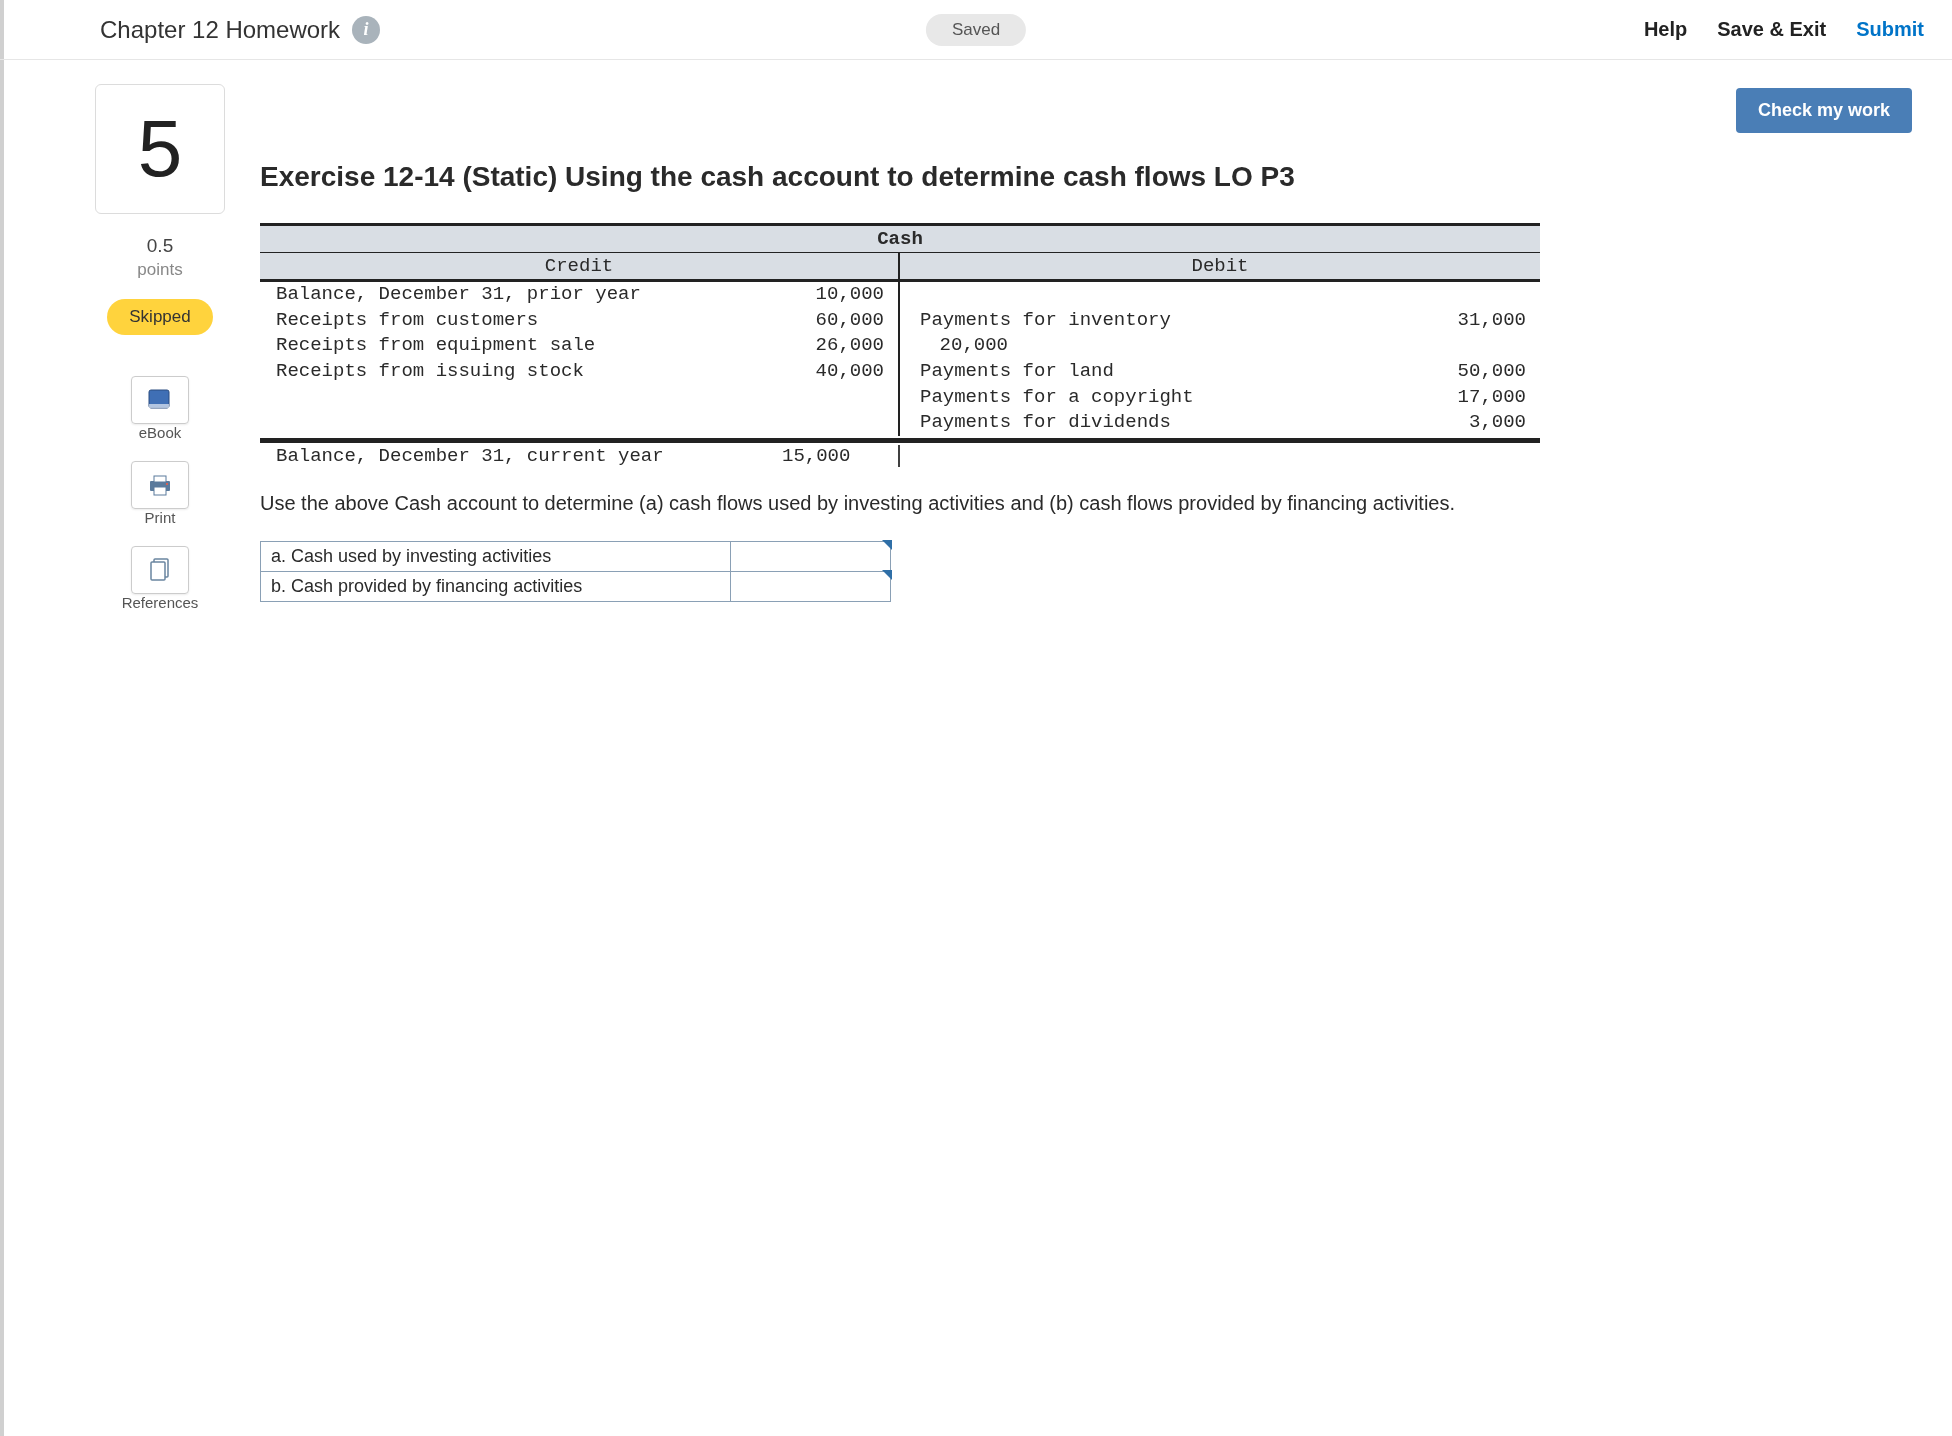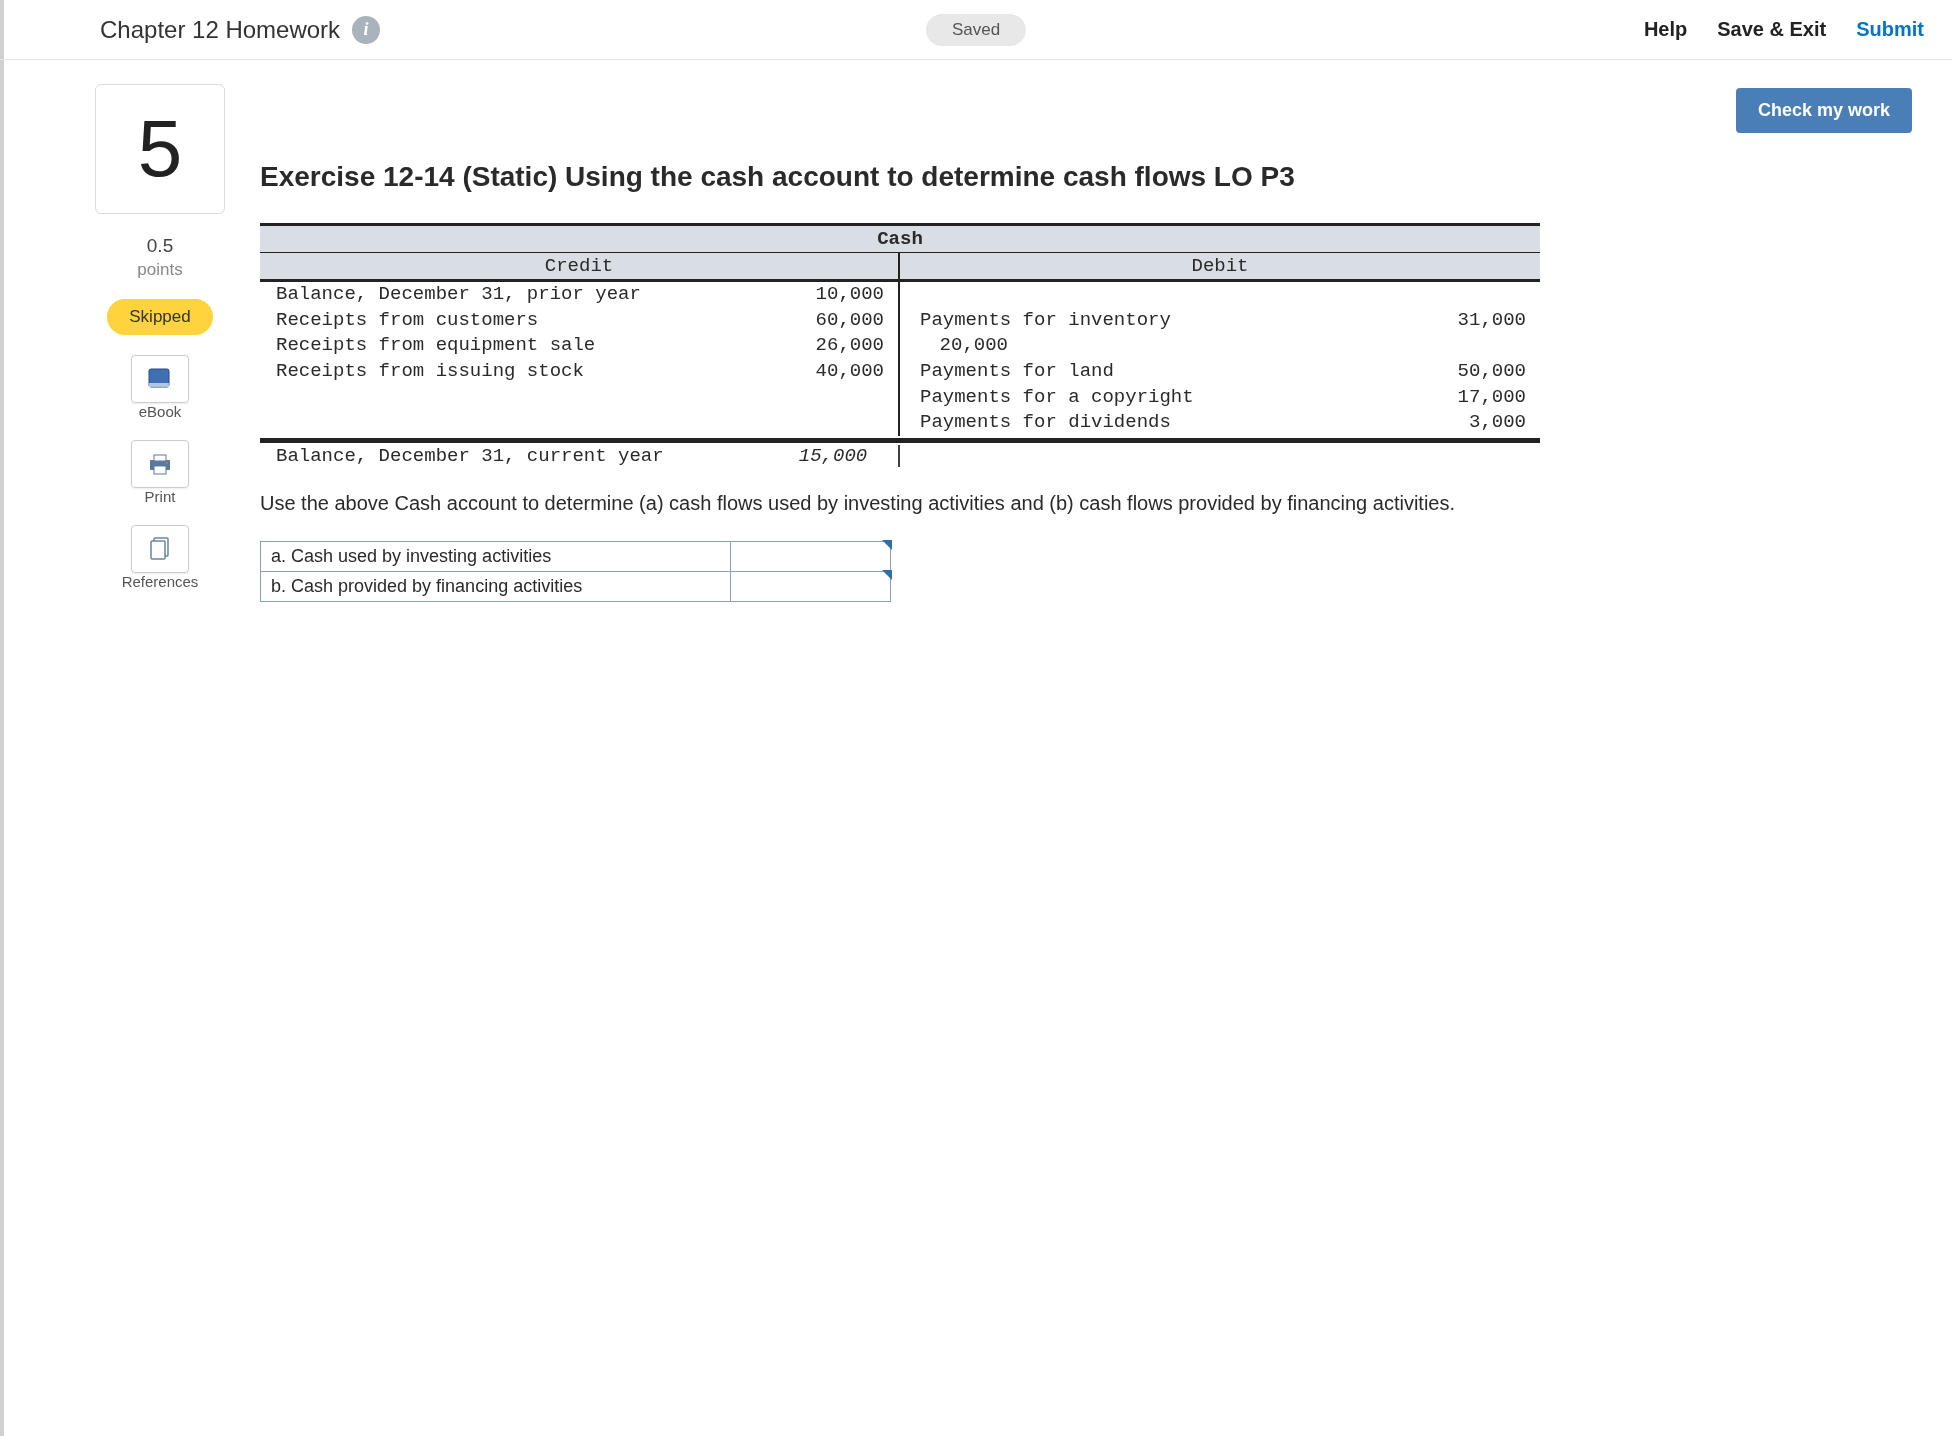--- a/index.html
+++ b/index.html
@@ -99,21 +99,21 @@
   .points-label .pts-word {
     color: #888;
     font-size: 17px;
   }
   .skipped-badge {
     background: #ffd33d;
     color: #333;
     font-size: 17px;
     padding: 8px 22px;
     border-radius: 22px;
-    margin-bottom: 20px;
+    margin-bottom: 41px;
   }
   .side-item {
     width: 82px;
     display: flex;
     flex-direction: column;
     align-items: center;
     gap: 0;
     margin-bottom: 20px;
     cursor: pointer;
   }
@@ -207,21 +207,21 @@
   .ta-balance-row {
     display: flex;
   }
   .ta-balance-row .left {
     width: 50%;
     border-right: 2px solid #404040;
     display: flex;
     padding: 0 6px;
   }
   .ta-balance-row .left .desc { flex: 1; padding-left: 10px; }
-  .ta-balance-row .left .amt { width: 110px; text-align: center; padding-right: 8px; font-style: italic; }
+  .ta-balance-row .left .amt { width: 110px; text-align: left; padding-right: 8px; }
   .ta-balance-row .right { width: 50%; }
 
   .instr {
     font-family: -apple-system, BlinkMacSystemFont, "Segoe UI", Arial, sans-serif;
     font-size: 20px;
     color: #2a2a2a;
     margin: 22px 0 24px 0;
     max-width: 1300px;
     line-height: 1.4;
   }

